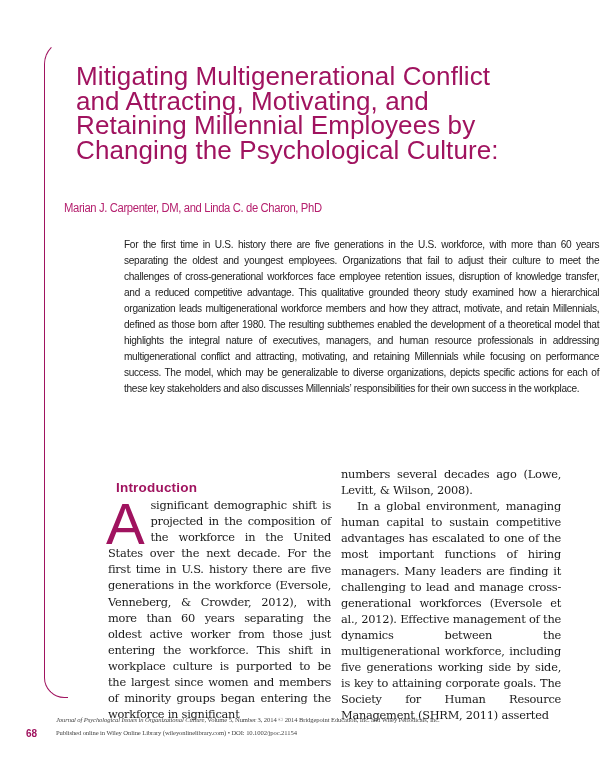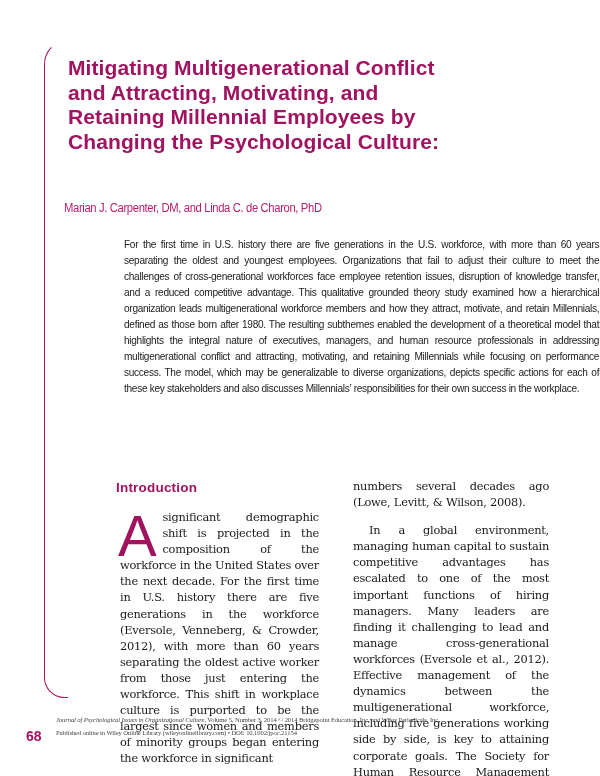--- a/index.html
+++ b/index.html
@@ -11,22 +11,22 @@
       border-left: 1.6px solid #a0135f;
       border-top: 1.6px solid transparent;
       border-bottom: 1.6px solid #a0135f;
       border-top-left-radius: 26px 26px;
       border-bottom-left-radius: 22px 22px;
       box-sizing: border-box;
     }
 
     .title {
       position: absolute; left: 64px; top: 52px; width: 520px;
-      font-family: "Liberation Sans", sans-serif; font-weight: bold;
-      font-size: 21px; line-height: 24.6px; color: #a0135f; margin: 4px;
+      font-family: "Liberation Sans", sans-serif; font-weight: normal;
+      font-size: 26px; line-height: 24.6px; color: #a0135f; margin: 12px;
       letter-spacing: 0.1px;
     }
     .authors {
       position: absolute; left: 64px; top: 201px;
       font-family: "Liberation Sans", sans-serif; font-size: 12.5px;
       color: #b5206e; letter-spacing: -0.4px; transform: scaleX(0.9); transform-origin: left;
     }
     .abstract {
       position: absolute; left: 124px; top: 236px; width: 475px;
       font-family: "Liberation Sans", sans-serif; font-size: 11.5px; line-height: 16px;
@@ -41,30 +41,30 @@
       color: #a0135f; margin: 8px; letter-spacing: 0.2px;
     }
 
     .col {
       position: absolute; font-family: "DejaVu Serif", "Liberation Serif", serif;
       font-size: 11.4px; line-height: 16.1px; color: #1a1a1a; text-align: justify;
       letter-spacing: -0.25px;
     }
     .col-left { left: 108px; top: 497px; width: 223px; }
     .col-right { left: 341px; top: 466px; width: 220px; }
-    .col p { margin: 12px; }
+    .col p { margin: 0; }
     .indent { text-indent: 16px; }
     .dropcap {
       float: left; font-family: "Liberation Sans", sans-serif; font-size: 58px;
       line-height: 46px; color: #a0135f; margin: 4px 6px -2px -2px; font-weight: normal;
     }
 
     .footer-page {
       position: absolute; left: 26px; top: 728px;
-      font-family: "Liberation Sans", sans-serif; font-weight: bold; font-size: 14px;
+      font-family: "Liberation Sans", sans-serif; font-weight: bold; font-size: 10px;
       color: #a0135f;
     }
     .footer-line {
       position: absolute; left: 56px; font-family: "Liberation Serif", serif;
       font-size: 6.6px; color: #444; white-space: nowrap; letter-spacing: -0.1px;
     }
     .footer-line-1 { top: 716px; }
     .footer-line-2 { top: 729px; }
     .italic { font-style: italic; }
   </style>

